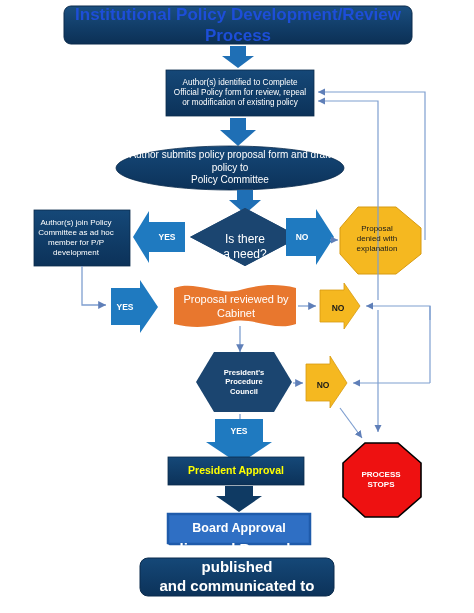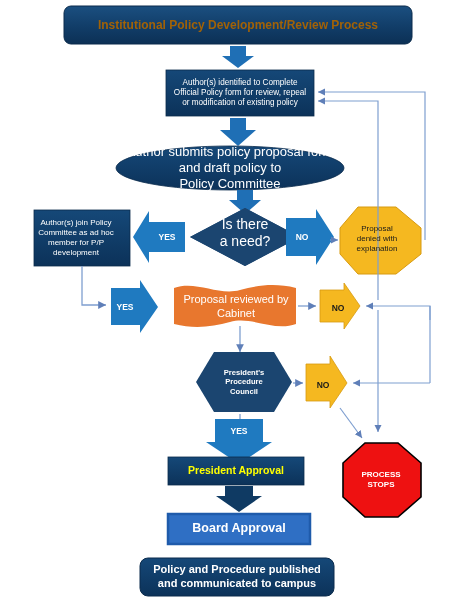--- a/index.html
+++ b/index.html
@@ -27,41 +27,41 @@
     align-items: center;
     justify-content: center;
     text-align: center;
     line-height: 1.25;
     pointer-events: none;
     white-space: pre-line;
   }
   
   #title-text {
     left: 64px; top: 6px; width: 348px; height: 38px;
-    color: #a16207;
-    font-size: 12px;
+    color: #1d4ed8;
+    font-size: 17px;
     font-weight: bold;
   }
   
   #author-identified-text {
     left: 166px; top: 70px; width: 148px; height: 46px;
     color: #ffffff;
     font-size: 8.2px;
   }
   
   #author-submits-text {
     left: 116px; top: 148px; width: 228px; height: 40px;
     color: #ffffff;
-    font-size: 13px;
+    font-size: 10px;
   }
   
   #need-decision-text {
-    left: 208px; top: 218px; width: 74px; height: 30px;
-    color: #ffffff;
-    font-size: 14px;
+    left: 208px; top: 232px; width: 74px; height: 30px;
+    color: #ffffff;
+    font-size: 12px;
   }
   
   #adhoc-text {
     left: 34px; top: 210px; width: 84px; height: 56px;
     color: #ffffff;
     font-size: 8px;
   }
   
   #yes1-text { left: 152px; top: 224px; width: 30px; height: 26px; color:#ffffff; font-size: 8.5px; font-weight: bold; }
   
@@ -104,21 +104,21 @@
   #board-approval-text {
     left: 168px; top: 514px; width: 142px; height: 30px;
     color: #ffffff;
     font-size: 12.5px;
     font-weight: bold;
   }
   
   #published-text {
     left: 140px; top: 558px; width: 194px; height: 38px;
     color: #ffffff;
-    font-size: 11px;
+    font-size: 15px;
     font-weight: bold;
   }
   
   #process-stops-text {
     left: 351px; top: 461px; width: 60px; height: 38px;
     color: #ffffff;
     font-size: 8px;
     font-weight: bold;
   }
 </style>

